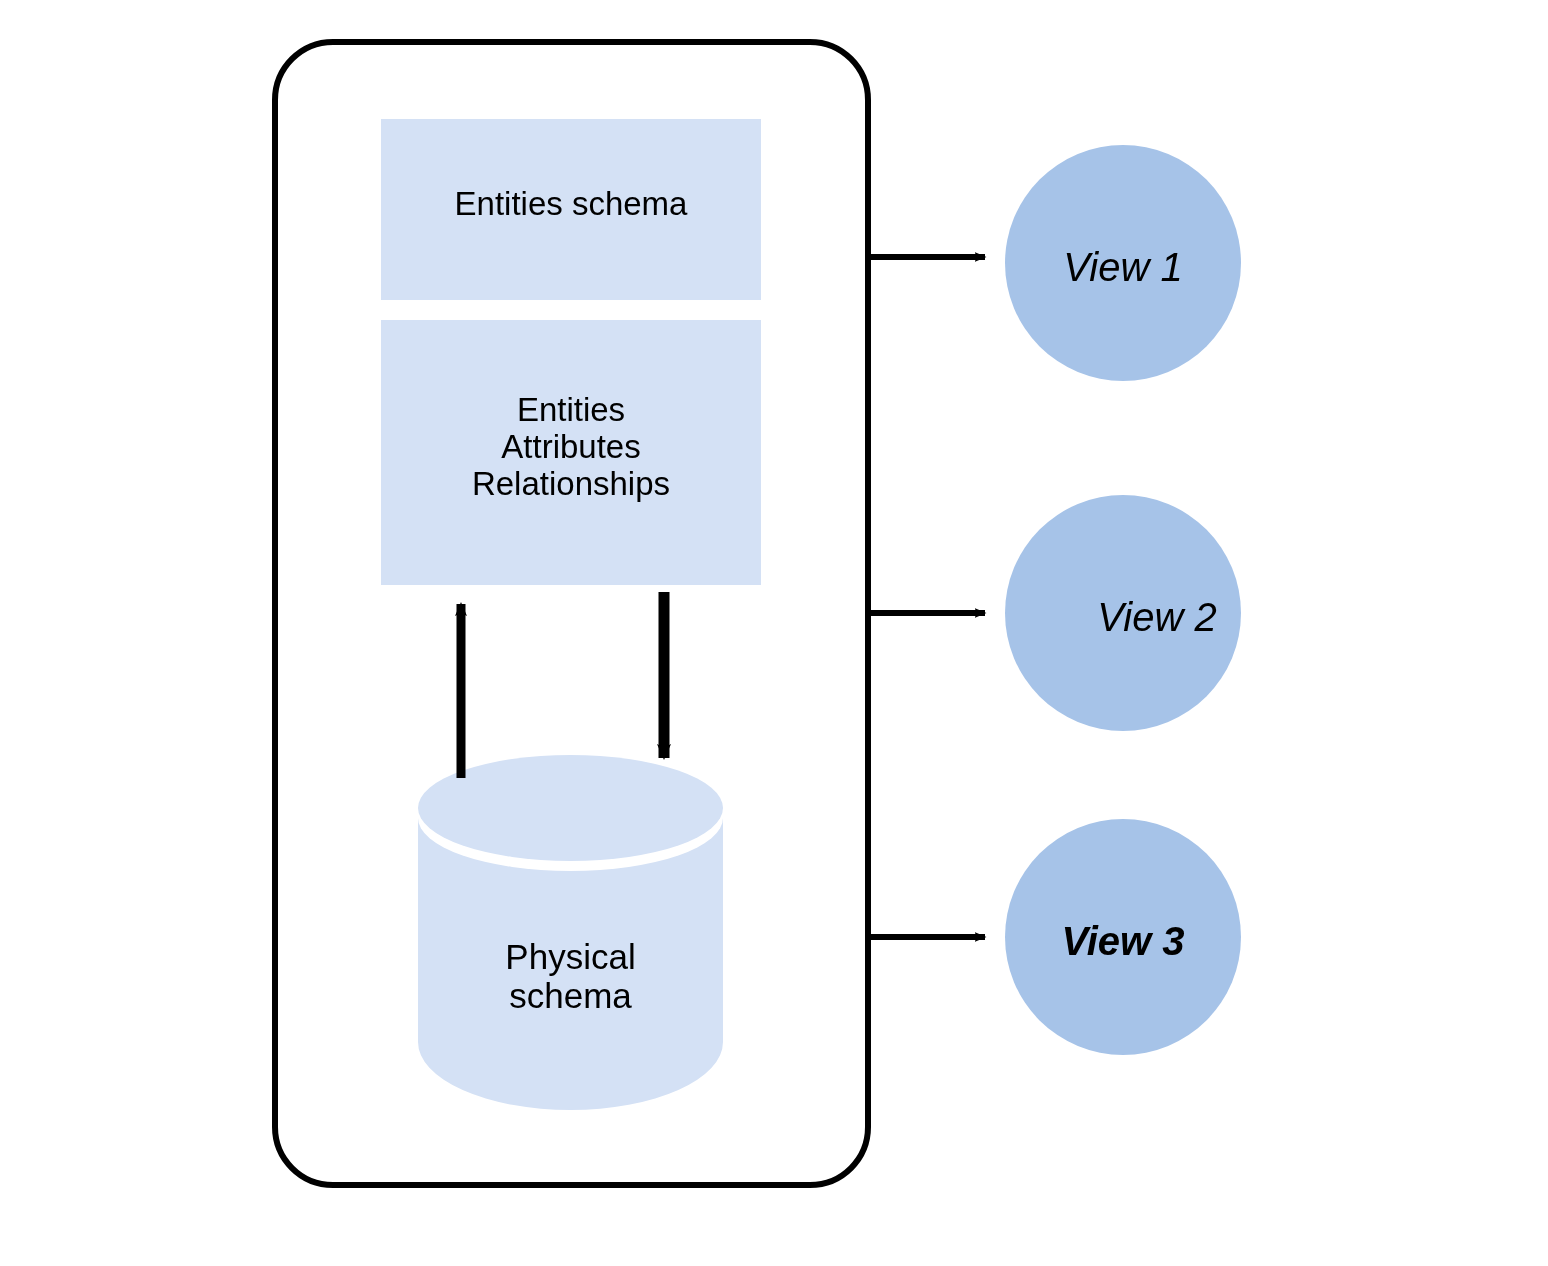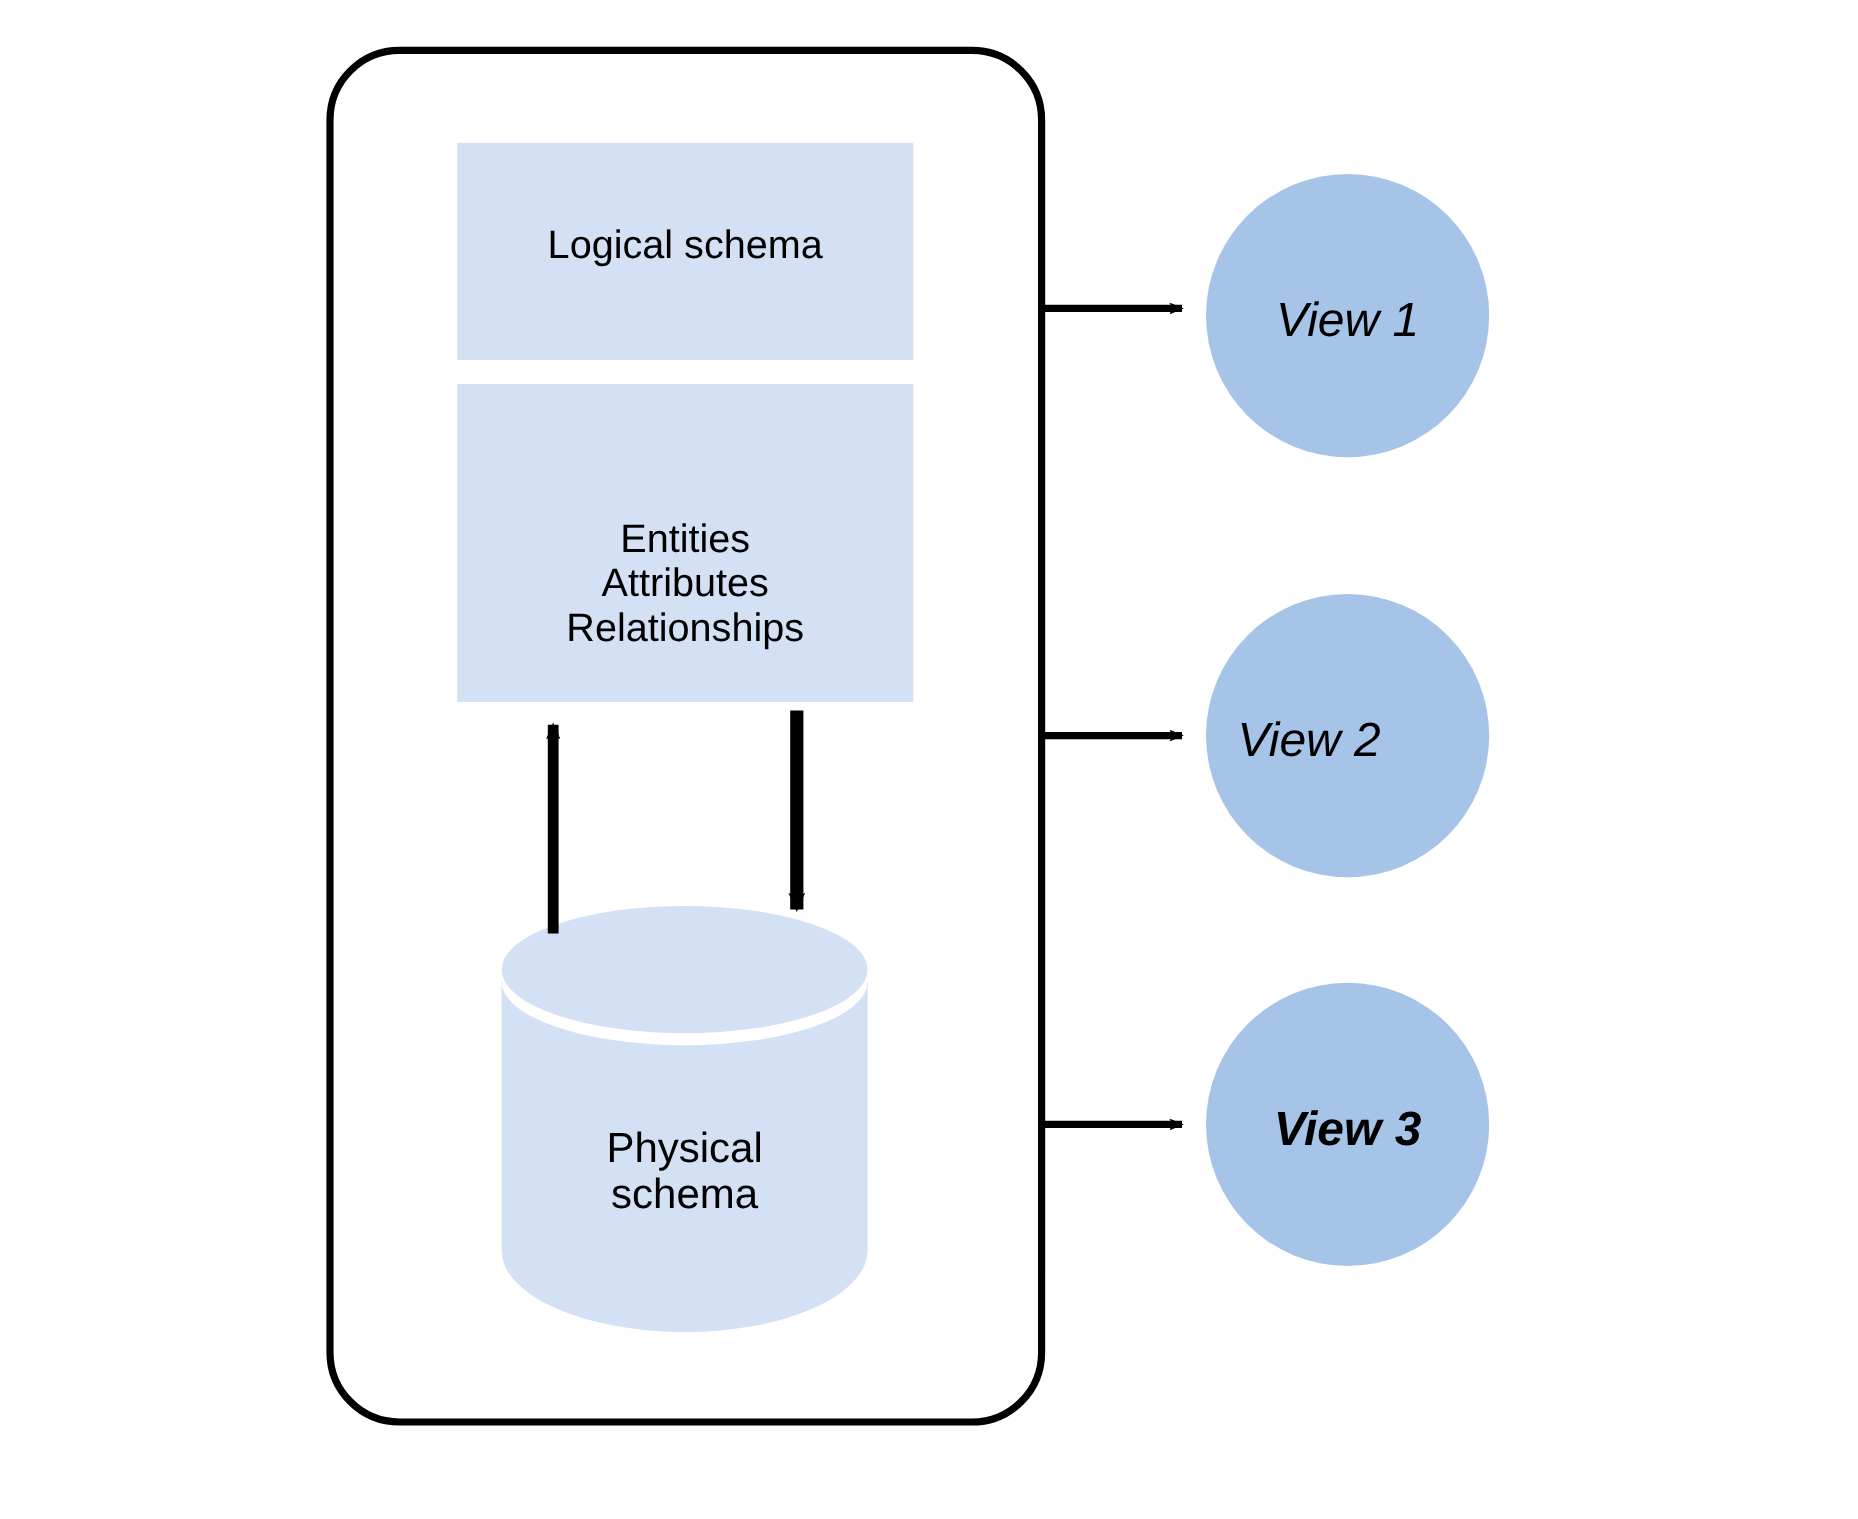--- a/index.html
+++ b/index.html
@@ -37,39 +37,38 @@
     left: 381px;
     top: 186px;
     width: 380px;
     font-size: 33px;
   }
   #entities-label {
     left: 381px;
     top: 392px;
     width: 380px;
     font-size: 33px;
-    margin-top: 39px;
   }
   #physical-schema-label {
     left: 418px;
     top: 937px;
     width: 305px;
     font-size: 35px;
   }
   .view-label {
     position: absolute;
     text-align: center;
     color: #000000;
     font-size: 40px;
     font-style: italic;
     font-weight: 500;
     pointer-events: none;
   }
   #view-1-label { left: 1005px; top: 245px; width: 236px; }
-  #view-2-label { left: 949px; top: 595px; width: 284px; }
+  #view-2-label { left: 1015px; top: 595px; width: 284px; }
   #view-3-label { left: 1005px; top: 919px; width: 236px; font-weight: bold; }
 </style>
 </head>
 <body>
 
 <div id="diagram-root">
 
   <svg class="svg-layer" viewBox="0 0 1548 1266" xmlns="http://www.w3.org/2000/svg">
 
     <defs>
@@ -106,21 +105,21 @@
     <line x1="868" y1="257" x2="985" y2="257" stroke="#000000" stroke-width="6" marker-end="url(#arrowhead-right)"></line>
     <line x1="868" y1="613" x2="985" y2="613" stroke="#000000" stroke-width="6" marker-end="url(#arrowhead-right)"></line>
     <line x1="868" y1="937" x2="985" y2="937" stroke="#000000" stroke-width="6" marker-end="url(#arrowhead-right)"></line>
 
     <line x1="461" y1="778" x2="461" y2="604" stroke="#000000" stroke-width="9" marker-end="url(#arrowhead-up)"></line>
 
     <line x1="664" y1="592" x2="664" y2="758" stroke="#000000" stroke-width="11" marker-end="url(#arrowhead-down)"></line>
 
   </svg>
 
-  <div class="box-label" id="logical-schema-label">Logical schema</div>
+  <div class="box-label" id="logical-schema-label">Entities schema</div>
 
   <div class="box-label" id="entities-label">Entities
 Attributes
 Relationships</div>
 
   <div class="box-label" id="physical-schema-label">Physical
 schema</div>
 
   <div class="view-label" id="view-1-label">View 1</div>
 

